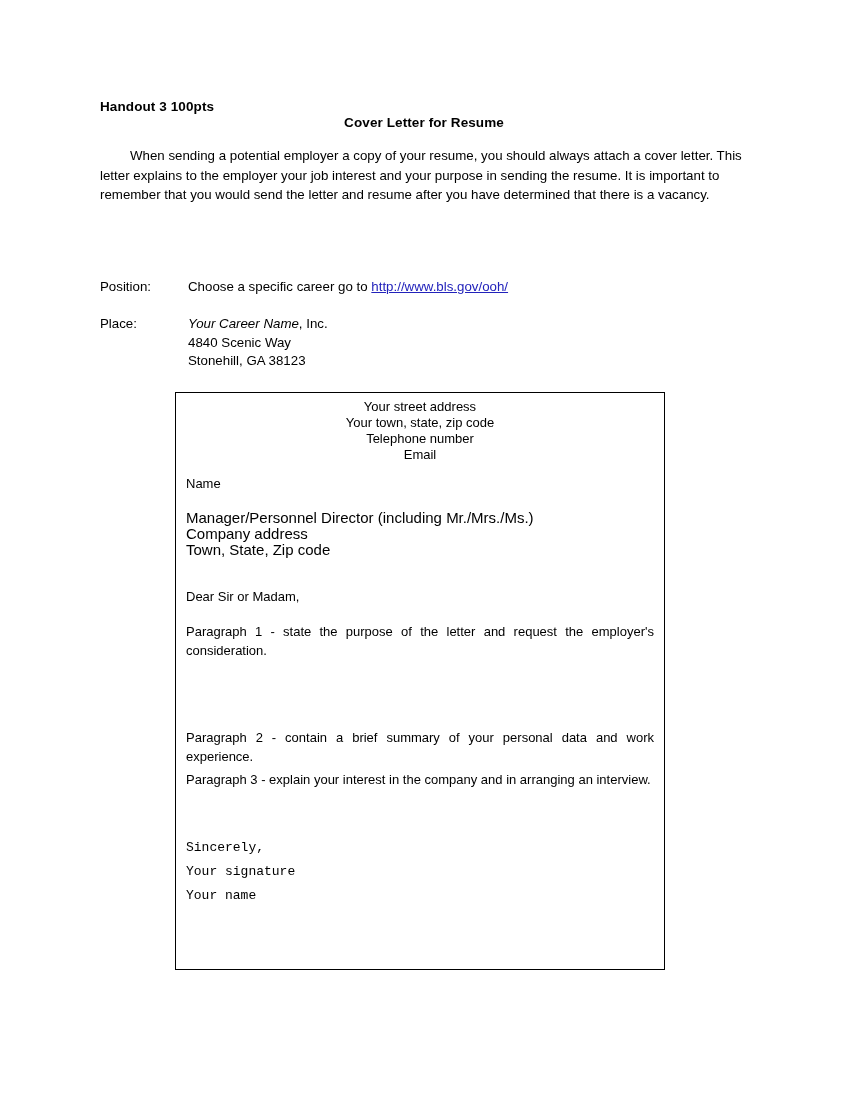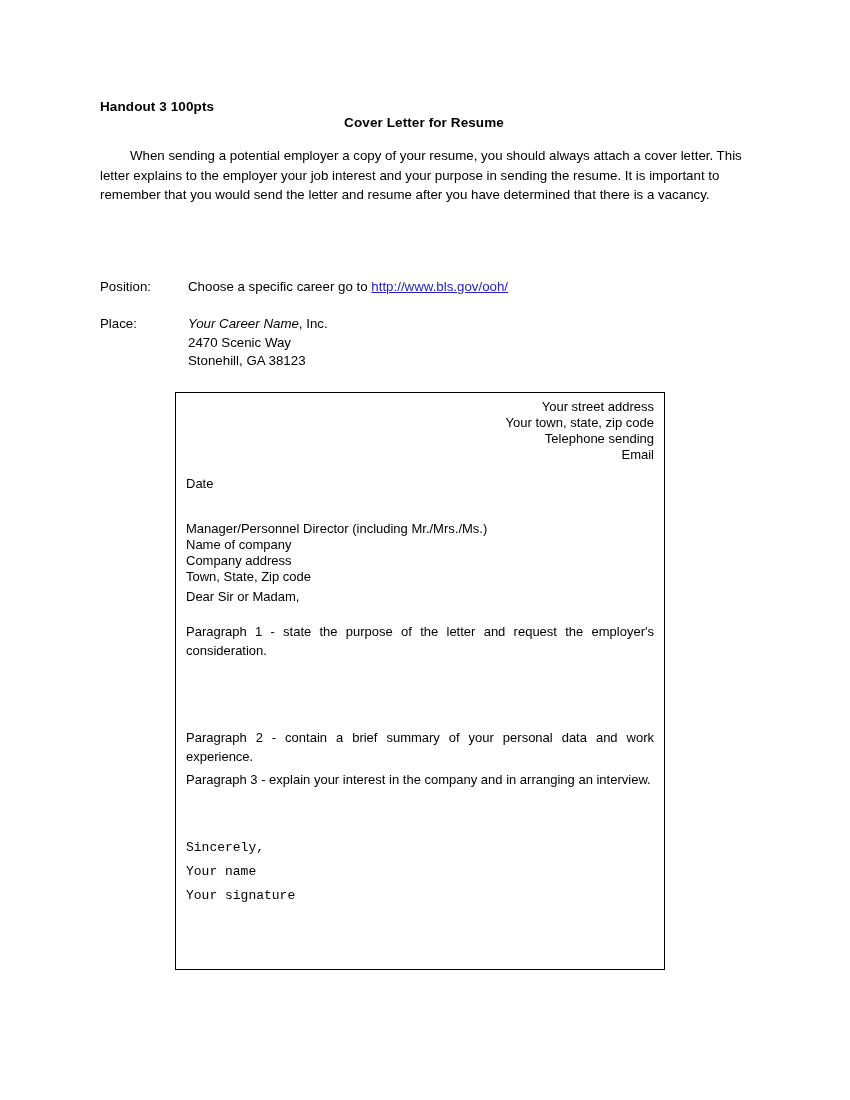--- a/index.html
+++ b/index.html
@@ -101,40 +101,40 @@
     top: 0;
     width: 468px;
     height: 100%;
   }
 
   .hdr-block {
     position: absolute;
     top: 6px;
     left: 0;
     width: 468px;
-    text-align: right;
+    text-align: center;
     font-size: 13px;
     line-height: 15.9px;
   }
   .hdr-block span { display: block; }
 
   .date-line {
     position: absolute;
     top: 83px;
     left: 0;
     font-size: 13px;
     line-height: 15.9px;
   }
 
   .recipient {
     position: absolute;
-    top: 128px;
-    left: 0;
-    width: 468px;
-    font-size: 13px;
+    top: 117px;
+    left: 0;
+    width: 468px;
+    font-size: 15px;
     line-height: 15.9px;
   }
   .recipient span { display: block; }
 
   .salutation {
     position: absolute;
     top: 196px;
     left: 0;
     font-size: 13px;
     line-height: 15.9px;
@@ -174,50 +174,49 @@
   <div class="doc-title">Cover Letter for Resume</div>
 
   <div class="intro">When sending a potential employer a copy of your resume, you should always attach a cover letter. This letter explains to the employer your job interest and your purpose in sending the resume. It is important to remember that you would send the letter and resume after you have determined that there is a vacancy.</div>
 
 
   <div class="row" id="row-position">
     <span class="label">Position:</span><span class="value"><span>Choose a specific career go to </span><a class="link" href="#" style="color: rgb(34, 34, 187);">http://www.bls.gov/ooh/</a></span>
   </div>
 
   <div class="row" id="row-place">
-    <span class="label">Place:</span><span class="value"><span class="addr-line"><span class="ital">Your Career Name</span><span>, Inc.</span></span><span class="addr-line">2470 Scenic Way</span><span class="addr-line">Stonehill, GA 38123</span></span>
+    <span class="label">Place:</span><span class="value"><span class="addr-line"><span class="ital">Your Career Name</span><span>, Inc.</span></span><span class="addr-line">4840 Scenic Way</span><span class="addr-line">Stonehill, GA 38123</span></span>
   </div>
 
   <div class="letter-box">
     <div class="letter-inner">
 
       <div class="hdr-block">
         <span>Your street address</span>
         <span>Your town, state, zip code</span>
-        <span>Telephone sending</span>
+        <span>Telephone number</span>
         <span>Email</span>
       </div>
 
-      <div class="date-line">Date</div>
+      <div class="date-line">Name</div>
 
       <div class="recipient">
         <span>Manager/Personnel Director (including Mr./Mrs./Ms.)</span>
-        <span>Name of company</span>
         <span>Company address</span>
         <span>Town, State, Zip code</span>
       </div>
 
       <div class="salutation">Dear Sir or Madam,</div>
 
       <div class="para" id="para-1">Paragraph 1 - state the purpose of the letter and request the employer's consideration.</div>
       <div class="para" id="para-2">Paragraph 2 - contain a brief summary of your personal data and work experience.</div>
       <div class="para" id="para-3">Paragraph 3 - explain your interest in the company and in arranging an interview.</div>
 
       <div class="closing" id="closing-block">
         <span>Sincerely,</span>
+        <span>Your signature</span>
         <span>Your name</span>
-        <span>Your signature</span>
       </div>
 
     </div>
   </div>
 
 </div>
 
 </body></html>

